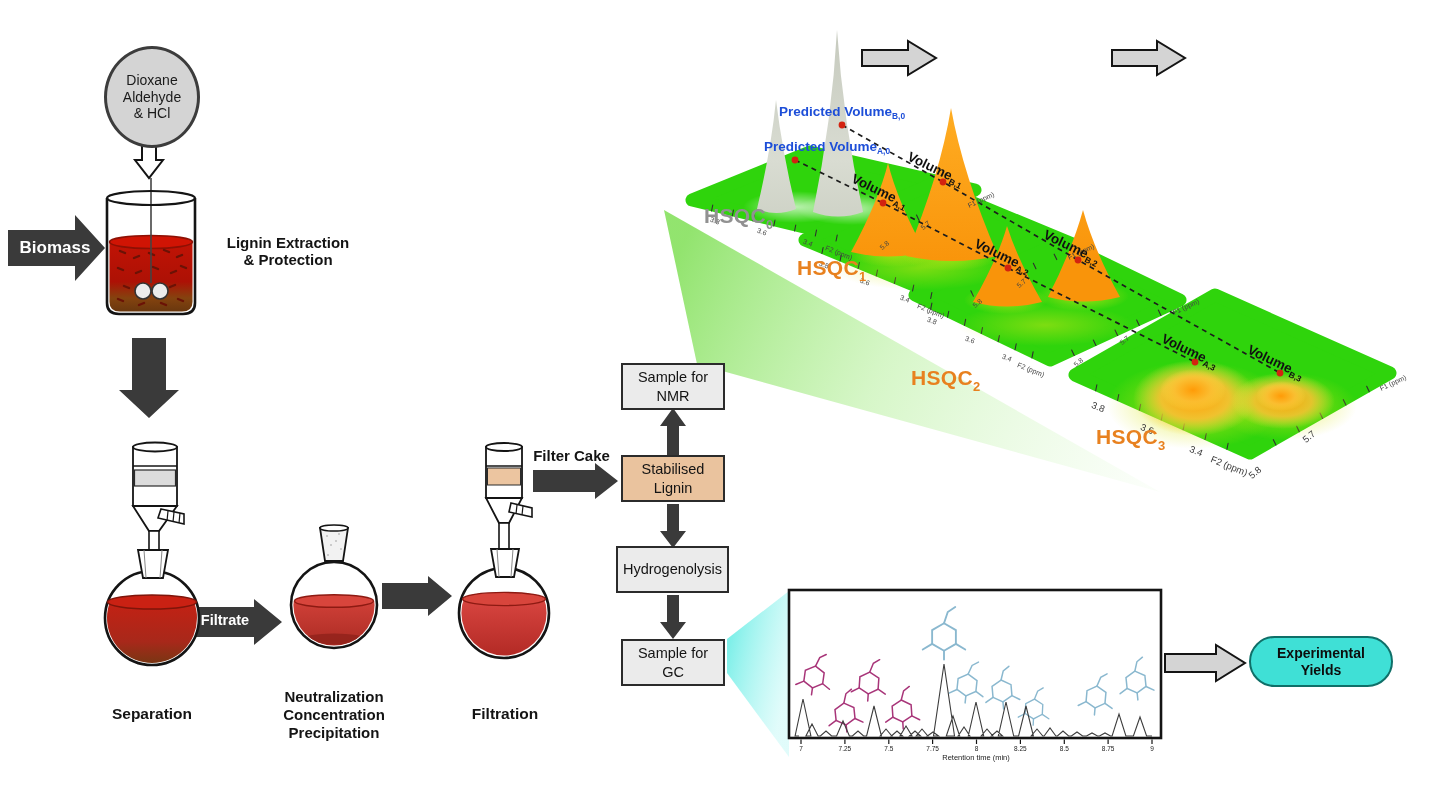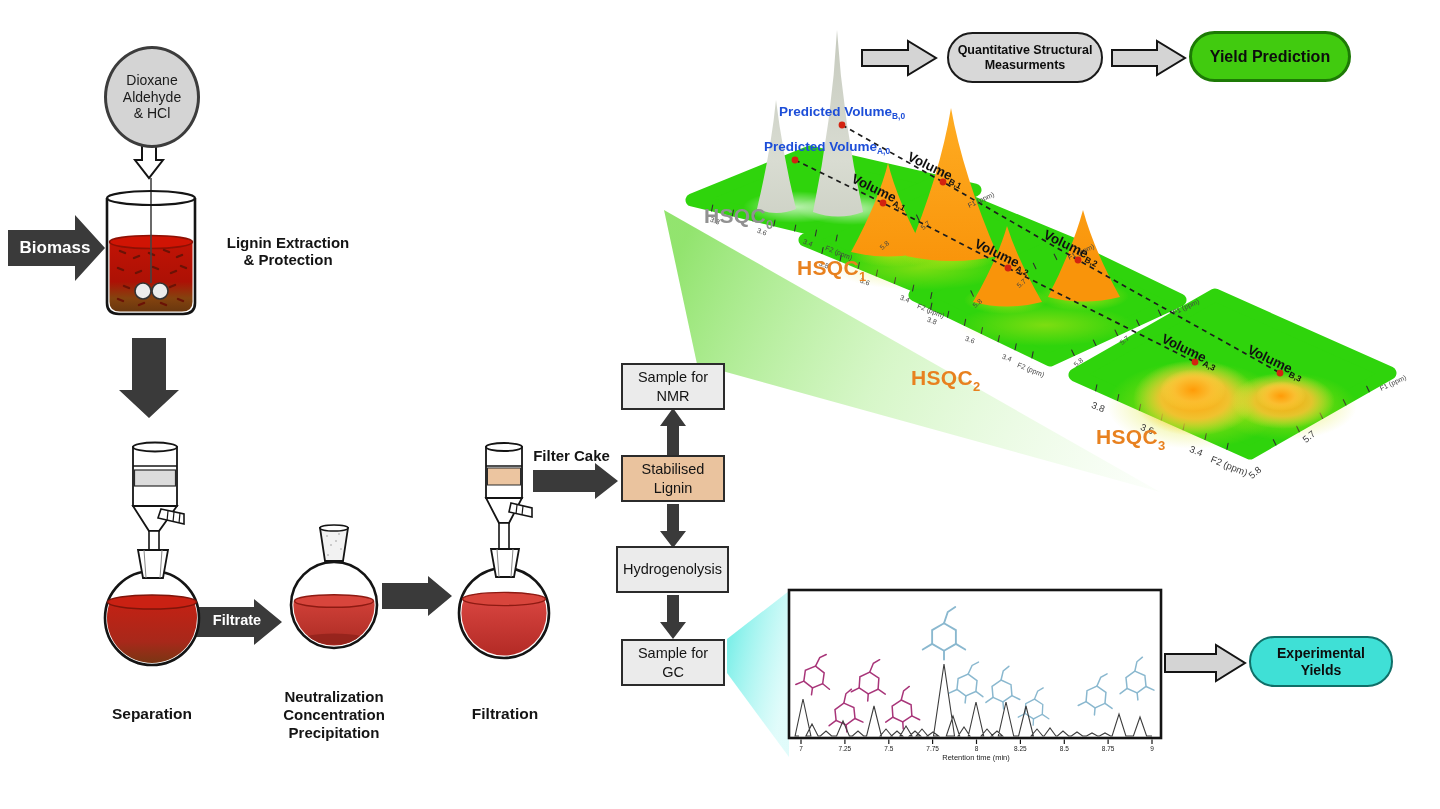--- a/index.html
+++ b/index.html
@@ -403,41 +403,38 @@
   <span>&amp; HCl</span>
 </div>
 
 <div class="lbl bold white" style="left:12px;top:238px;width:86px;font-size:17px;text-align:center;">Biomass</div>
 
 <div class="lbl bold multiline center" style="left:213px;top:234px;width:150px;font-size:15px;">Lignin Extraction
 &amp; Protection</div>
 
 <div class="lbl bold center" style="left:98px;top:705px;width:108px;font-size:15.5px;">Separation</div>
 
-<div class="lbl bold white center" style="left:194px;top:612px;width:62px;font-size:14.5px;margin-left:12px;">Filtrate</div>
+<div class="lbl bold white center" style="left:194px;top:612px;width:62px;font-size:14.5px;">Filtrate</div>
 
 <div class="lbl bold multiline center" style="left:264px;top:688px;width:140px;font-size:15px;line-height:1.2;">Neutralization
 Concentration
 Precipitation</div>
 
 <div class="lbl bold center" style="left:455px;top:705px;width:100px;font-size:15.5px;">Filtration</div>
 
 <div class="lbl bold center" style="left:524px;top:447px;width:95px;font-size:15px;">Filter Cake</div>
 
 <div class="fbox" style="left:621px;top:363px;width:100px;height:43px;">Sample for
 NMR</div>
 <div class="fbox" style="left:621px;top:455px;width:100px;height:43px;background:#eac39e;">Stabilised
 Lignin</div>
 <div class="fbox" style="left:616px;top:546px;width:109px;height:43px;">Hydrogenolysis</div>
 <div class="fbox" style="left:621px;top:639px;width:100px;height:43px;">Sample for
 GC</div>
 
-<div class="pill" style="left:947px;top:32px;width:152px;height:47px;border:2.5px solid #1a1a1a;background:#d8d8d8;border-radius:26px;font-size:12.5px;">Quantitative Structural
-Measurments</div>
-<div class="pill" style="left:1189px;top:31px;width:156px;height:45px;border:3px solid #1d7a05;background:#41cb0f;border-radius:26px;font-size:16px;">Yield Prediction</div>
 <div class="pill" style="left:1249px;top:636px;width:140px;height:47px;border:2.5px solid #0f6f68;background:#3fe0d6;border-radius:26px;font-size:14px;">Experimental
 Yields</div>
 
 <div class="pred" style="left:733px;top:139px;padding-left:31px;">
   <span>Predicted Volume</span><span class="sub">A,0</span>
 </div>
 <div class="pred" style="left:779px;top:104px;">
   <span>Predicted Volume</span><span class="sub">B,0</span>
 </div>
 

